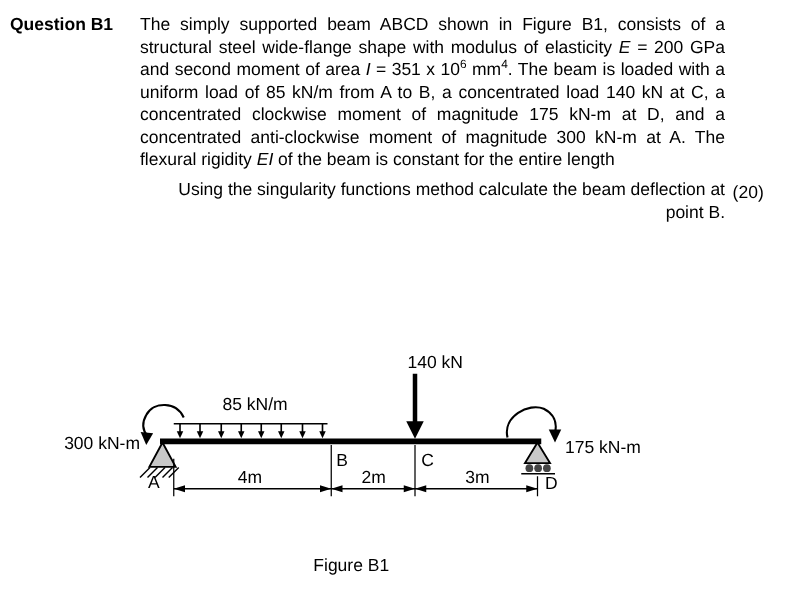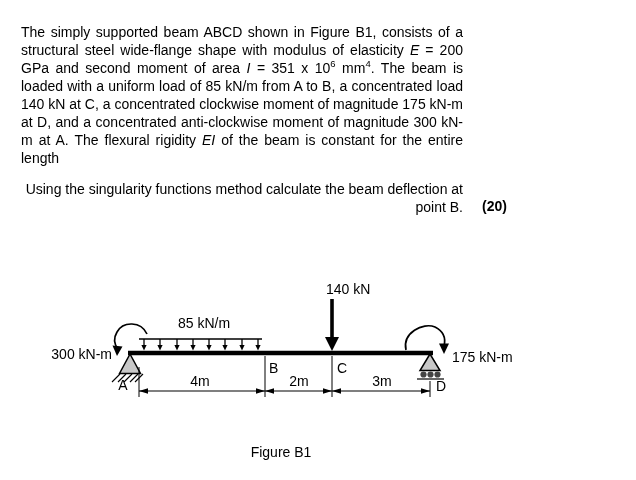--- a/index.html
+++ b/index.html
@@ -3,35 +3,36 @@
 <meta charset="utf-8">
 <style>
   html,body{margin:0;padding:0;}
   body{
     width:636px;height:480px;background:#ffffff;position:relative;
     font-family:"Liberation Sans", sans-serif;color:#000;overflow:hidden;
   }
   .question-block{display:flex;padding:10px 28px 0 8px;}
   .q-label{flex:0 0 104px;font-size:14px;font-weight:bold;line-height:18px;}
   .q-content{width:468px;font-size:14px;line-height:18px;}
-  .q-para{margin:13px;text-align:justify;}
+  .q-para{margin:0;text-align:justify;}
   .q-task-row{position:relative;margin-top:6px;}
   .q-task{text-align:right;}
   .it{font-style:italic;}
   sup{font-size:9.5px;line-height:0;}
-  .marks{position:absolute;right:-31px;bottom:1px;font-size:14px;font-weight:bold;}
+  .marks{position:absolute;right:-31px;bottom:16px;font-size:14px;font-weight:normal;}
   .figure-svg{position:absolute;left:0;top:278px;}
   .figure-svg text{font-size:14px;fill:#000;font-family:"Liberation Sans", sans-serif;}
 </style>
 </head>
 <body>
 
 <div class="page">
 
   <div class="question-block">
+    <div class="q-label">Question B1</div>
     <div class="q-content">
       <p class="q-para"><span>The simply supported beam ABCD shown in Figure B1, consists of a structural steel wide-flange shape with modulus of elasticity </span><span class="it">E</span><span> = 200 GPa and second moment of area </span><span class="it">I</span><span> = 351 x 10</span><sup>6</sup><span> mm</span><sup>4</sup><span>. The beam is loaded with a uniform load of 85 kN/m from A to B, a concentrated load 140 kN at C, a concentrated clockwise moment of magnitude 175 kN-m at D, and a concentrated anti-clockwise moment of magnitude 300 kN-m at A. The flexural rigidity </span><span class="it">EI</span><span> of the beam is constant for the entire length</span></p>
       <div class="q-task-row">
         <p class="q-para q-task">Using the singularity functions method calculate the beam deflection at point B.</p>
         <span class="marks">(20)</span>
       </div>
     </div>
   </div>
 
   <svg class="figure-svg" width="636" height="200" viewBox="0 0 636 200" xmlns="http://www.w3.org/2000/svg">

